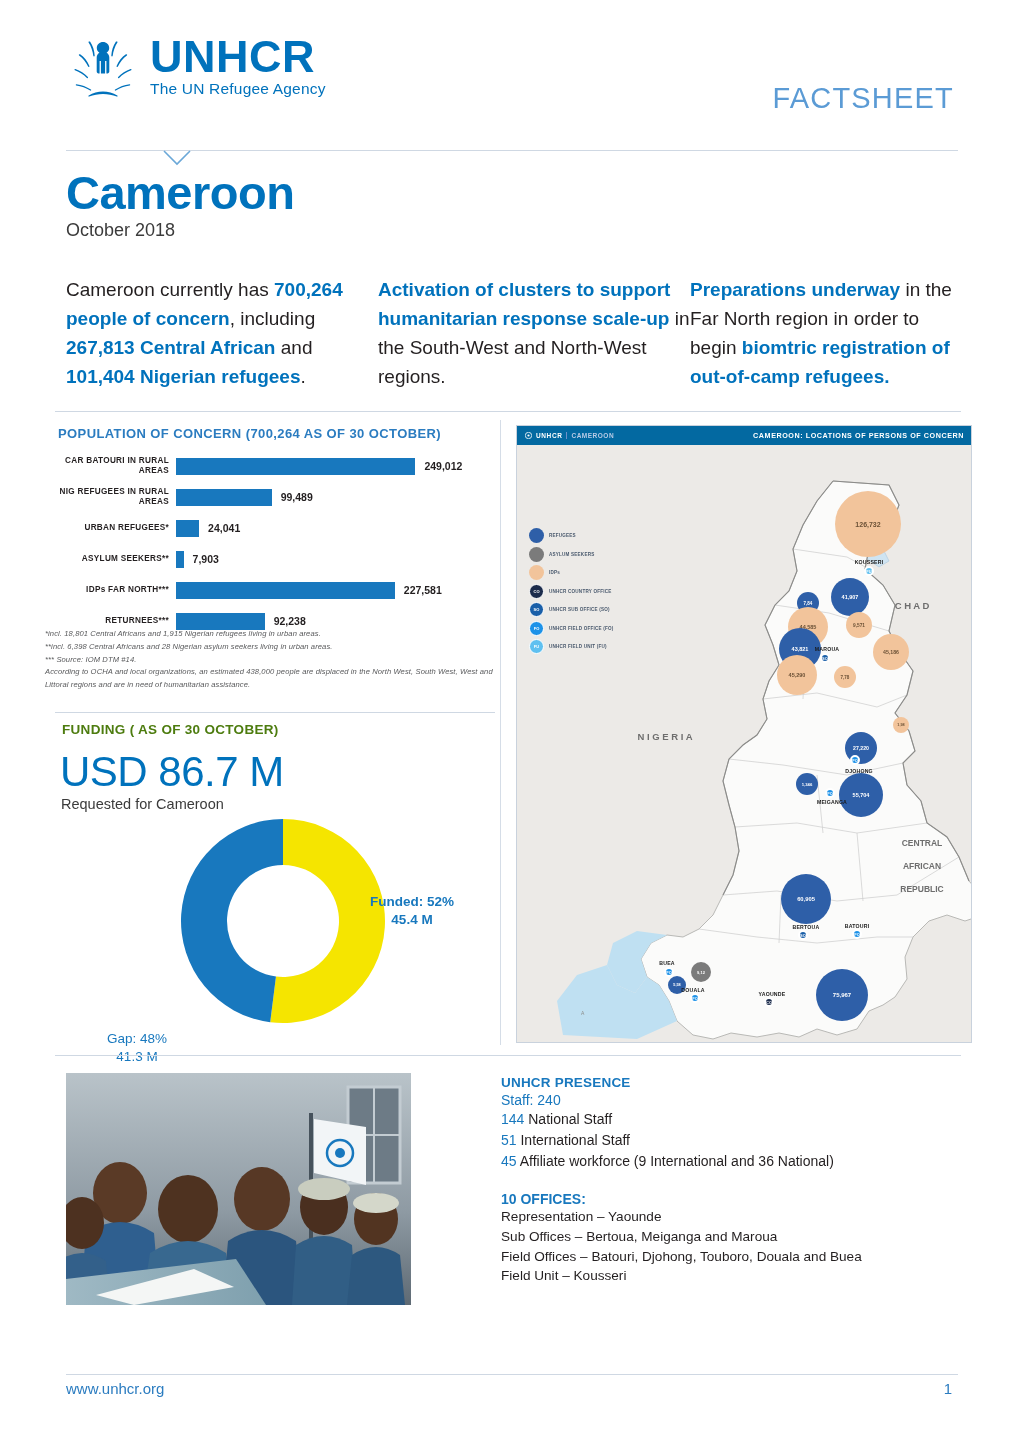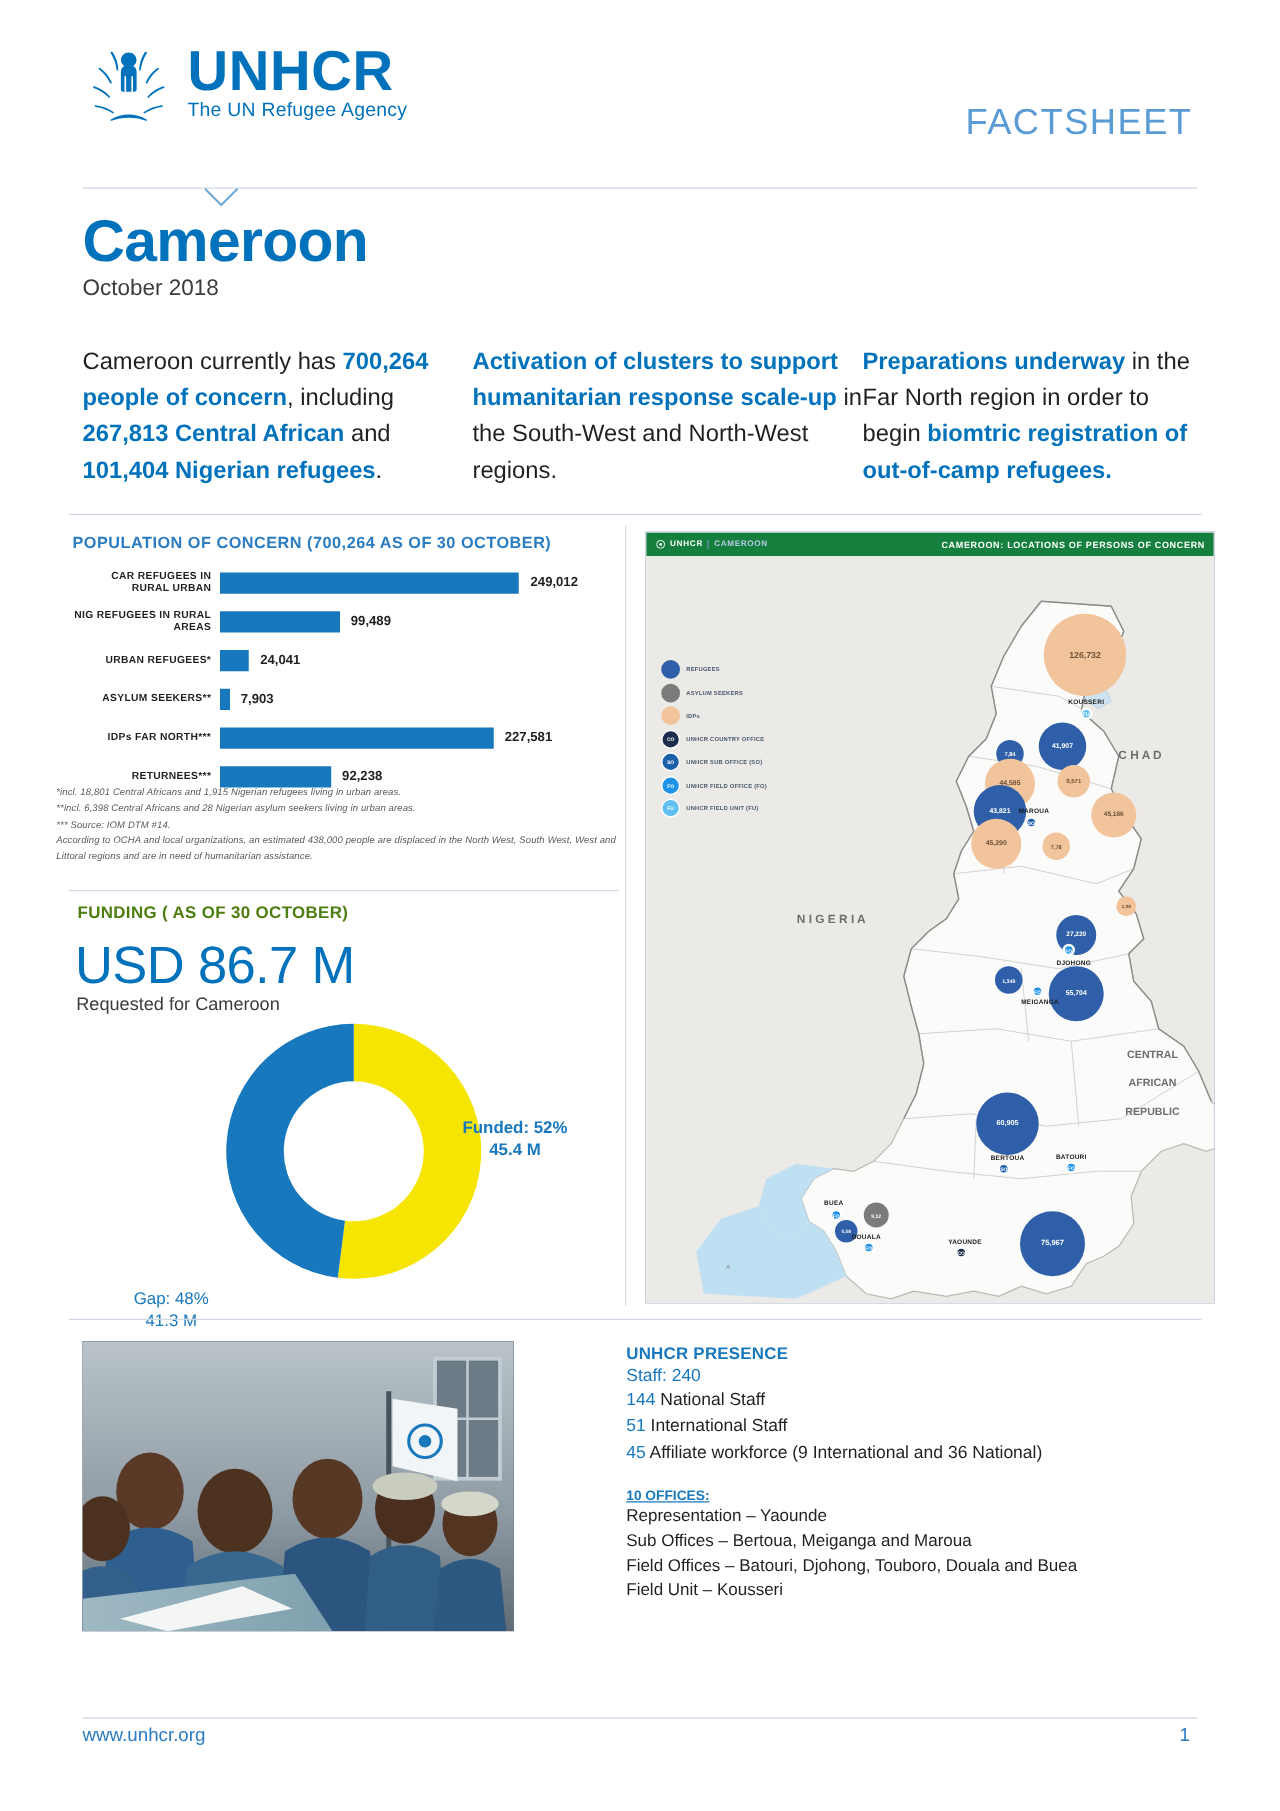--- a/index.html
+++ b/index.html
@@ -139,21 +139,21 @@
   }
 
   
   .map-panel {
     position: absolute; left: 516px; top: 425px;
     width: 456px; height: 618px;
     border: 1px solid #c9d2dd; background: #f5f5f3;
     overflow: hidden;
   }
   .map-bar {
-    height: 19px; background: #15803d; position: relative;
+    height: 19px; background: #0369a1; position: relative;
     display: flex; align-items: center;
   }
   .map-bar-left {
     font-size: 6.5px; color: #fff; font-weight: bold;
     letter-spacing: 0.6px; padding-left: 8px;
     display: flex; align-items: center; gap: 4px;
   }
   .map-bar-cam {
     font-size: 6.5px; color: #b9cbe6; font-weight: bold;
     letter-spacing: 0.5px; border-left: 1px solid #6d90c9; padding-left: 4px;
@@ -209,21 +209,21 @@
   .pres-h {
     font-size: 13.5px; font-weight: bold; color: #1878be;
     letter-spacing: 0.2px;
   }
   .pres-staff {
     font-size: 14px; font-weight: normal; color: #1878be; margin-top: 2px;
   }
   .pres-line { font-size: 14px; color: #231f20; margin-top: 1.5px; line-height: 1.42; }
   .pres-line .n { color: #1878be; }
   .pres-off {
-    font-size: 11px; font-weight: bold; color: #1878be; margin-top: 19px; text-decoration: underline;
+    font-size: 14px; font-weight: bold; color: #1878be; margin-top: 19px;
   }
   .pres-off-line { font-size: 13.6px; color: #231f20; line-height: 1.45; }
 
   
   .rule-foot {
     position: absolute; left: 66px; top: 1374px;
     width: 892px; height: 1px; background: #cfd8e3;
   }
   .foot-url {
     position: absolute; left: 66px; top: 1380px;
@@ -277,21 +277,21 @@
   <div class="hl-col"><b>Preparations underway</b><span> in the Far North region in order to begin </span><b>biomtric registration of out-of-camp refugees.</b></div>
 </div>
 
 <div class="rule-panels"></div>
 <div class="vline"></div>
 
 <div class="chart-sec">
   <div class="sec-title">POPULATION OF CONCERN (700,264 AS OF 30 OCTOBER)</div>
   <div>
       <div class="bar-row">
-        <div class="bar-label">CAR REFUGEES IN RURAL URBAN</div>
+        <div class="bar-label">CAR BATOURI IN RURAL AREAS</div>
         <div class="bar-track">
           <span class="bar" style="background: rgb(24, 120, 190); width: 239.435px;"></span>
           <span class="bar-val">249,012</span>
         </div>
       </div>
       <div class="bar-row">
         <div class="bar-label">NIG REFUGEES IN RURAL AREAS</div>
         <div class="bar-track">
           <span class="bar" style="background: rgb(24, 120, 190); width: 95.6625px;"></span>
           <span class="bar-val">99,489</span>

